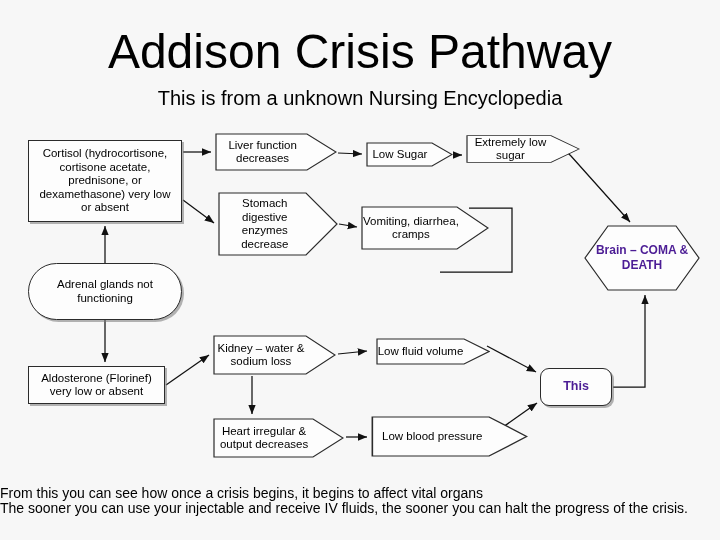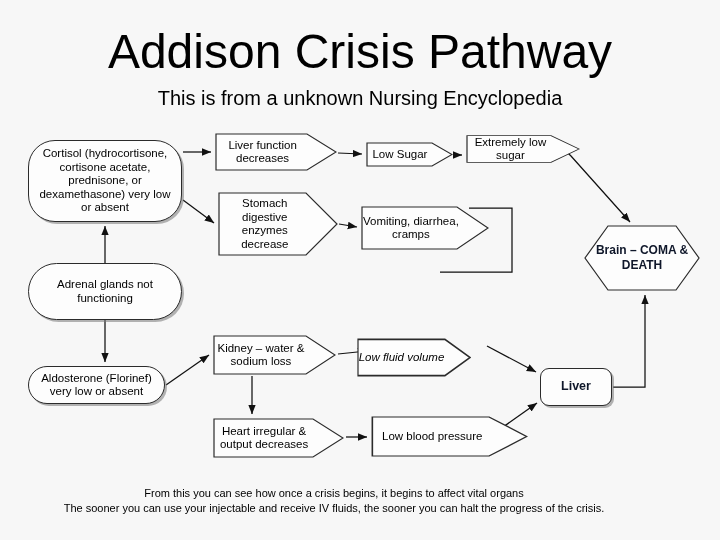--- a/index.html
+++ b/index.html
@@ -16,33 +16,32 @@
 
   .title{
     position:absolute;left:0;top:28px;width:720px;text-align:center;
     font-size:48px;font-weight:400;letter-spacing:0px;line-height:48px;
   }
   .subtitle{
     position:absolute;left:0;top:88px;width:720px;text-align:center;
     font-size:20px;font-weight:400;line-height:20px;
   }
   .footer{
-    position:absolute;left:0;top:486px;width:668px;text-align:center;
-    font-size:11px;line-height:15px;
+    position:absolute;left:0;top:486px;width:668px;text-align:left;
+    font-size:14px;line-height:15px;
   }
   .footer div{white-space:nowrap;}
 
   .node{
     position:absolute;
     display:flex;align-items:center;justify-content:center;
     text-align:center;
     font-size:11.5px;line-height:13.5px;
     box-sizing:border-box;
     color:#000;
-    border-radius:27px;
   }
   .node span{display:block;padding:0 4px;}
 
   
   .rect{
     background:#fdfdfd;
     border:1px solid #2b2b2b;
     box-shadow:2px 2px 0 rgba(120,120,120,.55);
   }
   
@@ -68,21 +67,21 @@
     text-align:center;font-size:11.5px;line-height:13.5px;
   }
   
   .hex-wrap{position:absolute;}
   .hex-shape{position:absolute;left:0;top:0;width:100%;height:100%;}
   .hex-label{
     position:absolute;left:0;top:0;width:100%;height:100%;
     display:flex;align-items:center;justify-content:center;
     text-align:center;font-size:12px;line-height:15px;font-weight:bold;
   }
-  .alert{color:#0f172a;font-weight:bold;}
+  .alert{color:#4c1d95;font-weight:bold;}
   .shock-label{font-size:12.5px;}
 </style>
 </head>
 <body>
 
 <div id="canvas">
 
   <svg class="svg-layer" viewBox="0 0 720 540">
     <defs>
       <marker id="ah" markerWidth="9" markerHeight="9" refX="7.4" refY="3" orient="auto" markerUnits="strokeWidth">
@@ -189,36 +188,36 @@
     <div class="penta-label">Kidney – water &amp; sodium loss</div>
   </div>
 
   <div class="penta-wrap" style="left:213px;top:418px;width:131px;height:40px;">
     <svg class="penta-shape" viewBox="0 0 131 40" preserveAspectRatio="none">
       <polygon points="1,1 100,1 130,20 100,39 1,39" fill="#fdfdfd" stroke="#2b2b2b" stroke-width="1.2"></polygon>
     </svg>
     <div class="penta-label">Heart irregular &amp; output decreases</div>
   </div>
 
-  <div class="penta-wrap" style="left:357px;top:338px;width:114px;height:39px;font-style:italic;">
+  <div class="penta-wrap" style="left:376px;top:338px;width:114px;height:27px;">
     <svg class="penta-shape" viewBox="0 0 114 27" preserveAspectRatio="none">
       <polygon points="1,1 88,1 113,13.5 88,26 1,26" fill="#fdfdfd" stroke="#2b2b2b" stroke-width="1.2"></polygon>
     </svg>
     <div class="penta-label">Low fluid volume</div>
   </div>
 
   <div class="penta-wrap" style="left:371px;top:416px;width:117px;height:41px;padding-left:40px;">
     <svg class="penta-shape" viewBox="0 0 117 41" preserveAspectRatio="none">
       <polygon points="1,1 88,1 116,20.5 88,40 1,40" fill="#fdfdfd" stroke="#2b2b2b" stroke-width="1.2"></polygon>
     </svg>
     <div class="penta-label">Low blood pressure</div>
   </div>
 
   <div class="node rounded" style="left:540px;top:368px;width:72px;height:38px;">
-    <span class="alert shock-label">Liver</span>
+    <span class="alert shock-label">This</span>
   </div>
 
   <div class="footer">
     <div>From this you can see how once a crisis begins, it begins to affect vital organs</div>
     <div>The sooner you can use your injectable and receive IV fluids, the sooner you can halt the progress of the crisis.</div>
   </div>
 
 </div>
 
 </body></html>

